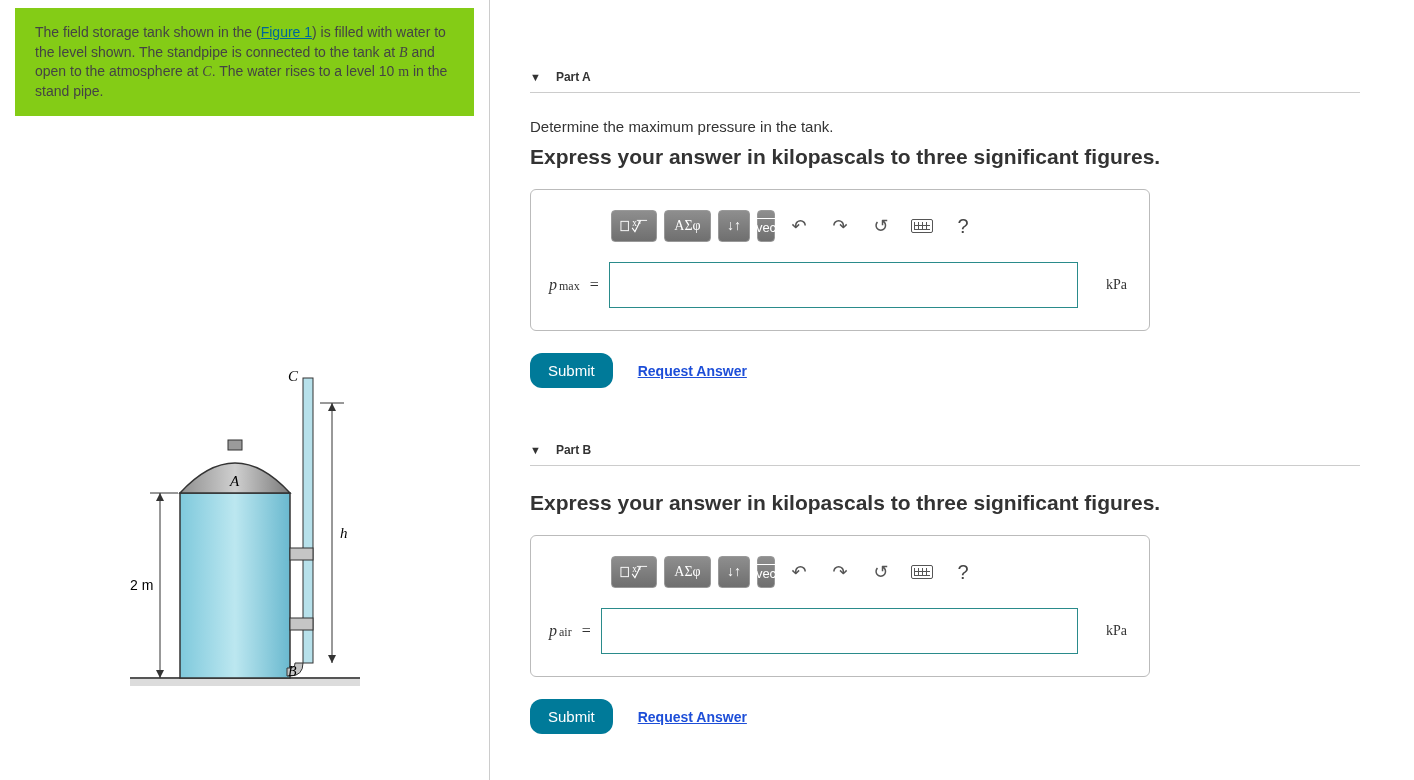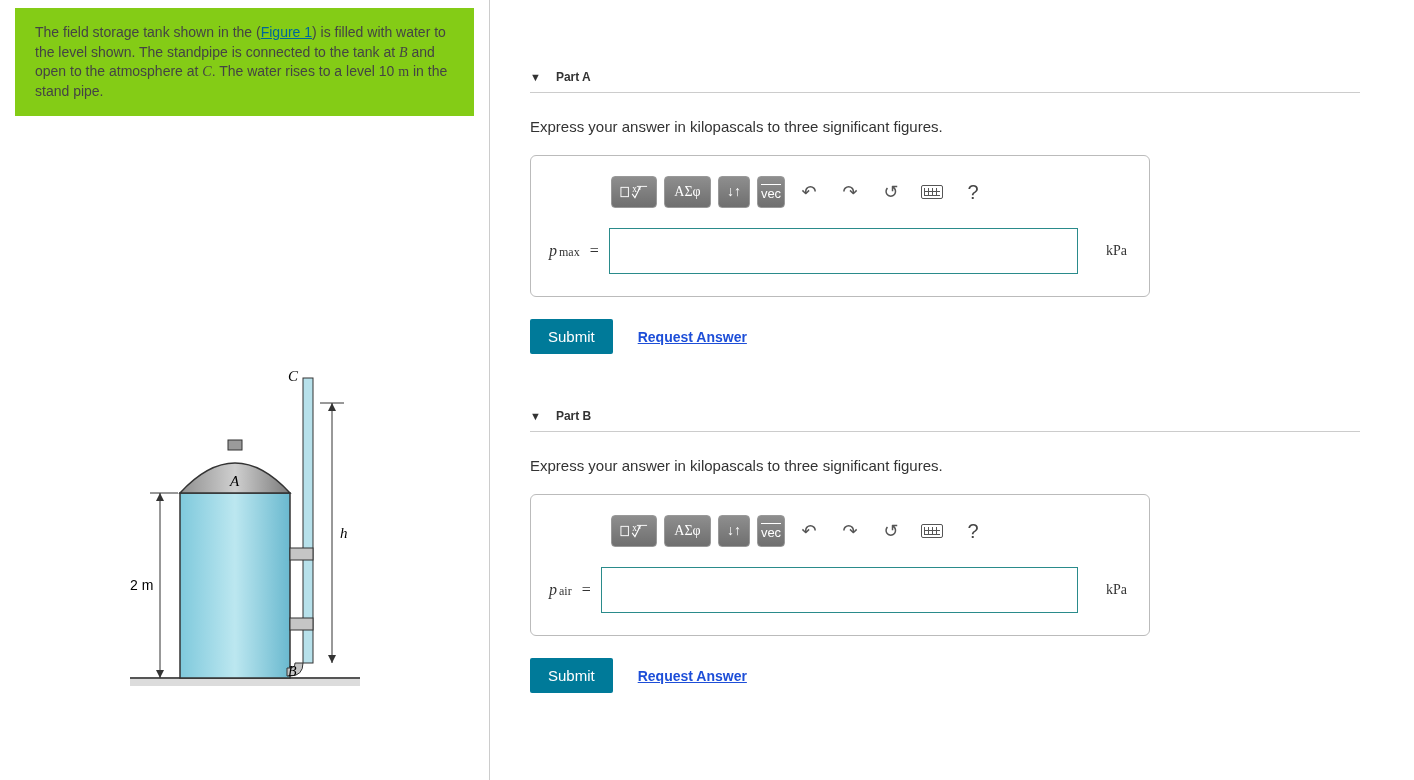--- a/index.html
+++ b/index.html
@@ -77,21 +77,21 @@
     margin-bottom: 25px;
     display: flex;
     align-items: center;
     gap: 15px;
     width: 830px;
   }
   .part-header .arrow { font-size: 11px; color: #333; }
   .part-header .title { font-weight: bold; font-size: 12px; }
   .instruction { margin-bottom: 10px; font-size: 15px; color:#333; }
   .instruction .serif-it { font-family:'Times New Roman', serif; font-style: italic; }
-  .express { font-weight: normal; margin-bottom: 20px; font-size: 15px; }
+  .express { font-weight: bold; margin-bottom: 20px; font-size: 21px; }
   .answer-box {
     border: 1px solid #bbb;
     border-radius: 6px;
     width: 620px;
     padding: 20px 10px 22px 10px;
   }
   .toolbar-row {
     display: flex;
     align-items: center;
     gap: 7px;
@@ -108,21 +108,21 @@
     cursor: pointer;
     border: 1px solid #999;
     background: linear-gradient(#8e8e8e, #6f6f6f);
     color: #fff;
     padding: 0 8px;
     font-family: 'Times New Roman', serif;
   }
   .tb-btn.template { width: 46px; }
   .tb-btn.greek { width: 47px; text-align: center; }
   .tb-btn.arrows { width: 32px; }
-  .tb-btn.vec { width: 28px; font-family: Arial; font-size: 13px; position: relative; }
+  .tb-btn.vec { width: 18px; font-family: Arial; font-size: 13px; position: relative; }
   .tb-plain {
     background: none; border: none; color: #555; font-size: 18px;
     width: 34px; height: 32px; cursor: pointer;
     display: flex; align-items: center; justify-content: center;
   }
   .input-row {
     display: flex;
     align-items: center;
     gap: 8px;
     padding: 0 12px 0 8px;
@@ -150,21 +150,21 @@
     font-size: 14px;
     margin-left: 20px;
   }
   .actions { margin-top: 22px; display: flex; align-items: center; gap: 25px; }
   .submit-btn {
     background: #007a99;
     color: #fff;
     border: none;
     padding: 9px 18px;
     font-size: 15px;
-    border-radius: 2px;
+    border-radius: 12px;
     cursor: pointer;
   }
   .request-link {
     color: #1d4ed8;
     text-decoration: underline;
     font-weight: bold;
     font-size: 14px;
     cursor: pointer;
   }
   .keyboard-icon {
@@ -237,20 +237,21 @@
     </div>
   </div>
 
   <div class="right-pane">
 
     <div class="part-block">
       <div class="part-header">
         <span class="arrow">▼</span>
         <span class="title">Part A</span>
       </div>
+      <div class="instruction">Determine the maximum pressure in the tank.</div>
       <div class="express">Express your answer in kilopascals to three significant figures.</div>
 
       <div class="answer-box">
         <div class="toolbar-row">
           <div class="tb-btn template">
             <svg width="30" height="18" viewBox="0 0 30 18">
                 <rect x="1" y="4" width="8" height="10" fill="none" stroke="#fff"></rect>
                 <text x="13" y="9" fill="#fff" font-size="10">x</text>
                 <text x="19" y="7" fill="#fff" font-size="7">a</text>
                 <path d="M13,11 l3,4 l6,-12" stroke="#fff" fill="none" stroke-width="1.2"></path>

